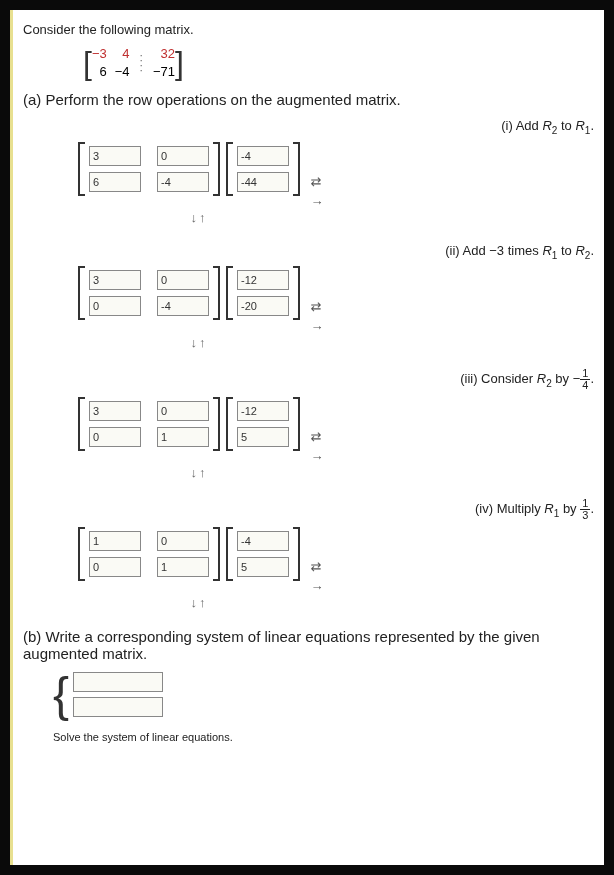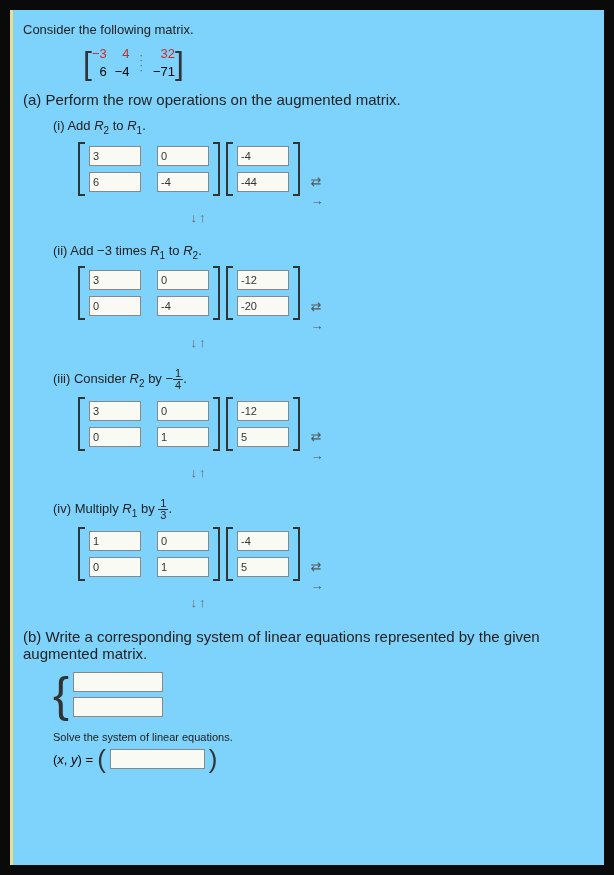--- a/index.html
+++ b/index.html
@@ -9,21 +9,21 @@
     }
     body {
       width: 614px;
       height: 875px;
       background: #0a0a0a;
       padding: 10px;
       font-family: Arial, sans-serif;
       overflow: hidden;
     }
     .page {
-      background: #7dd3fc;
+      background: #ffffff;
       width: 100%;
       height: 100%;
       padding: 12px 10px;
       position: relative;
       border-left: 3px solid #e8e090;
     }
     .intro {
       font-size: 13px;
       color: #222;
       margin-bottom: 8px;
@@ -69,20 +69,21 @@
       margin-bottom: 10px;
     }
     .sub-section {
       margin-left: 30px;
       margin-bottom: 18px;
     }
     .sub-label {
       font-size: 13px;
       color: #222;
       margin-bottom: 6px;
+      text-align: right;
     }
     .sub { vertical-align: sub; font-size: 10px; }
     .frac {
       display: inline-flex;
       flex-direction: column;
       align-items: center;
       vertical-align: middle;
       font-size: 11px;
       line-height: 11px;
     }
@@ -397,20 +398,14 @@
   <div class="brace-system">
     <span class="curly-brace">{</span>
     <div class="eq-fields">
       <input class="eq-cell" style="">
       <input class="eq-cell" style="">
     </div>
   </div>
 
   <div class="solve-text">Solve the system of linear equations.</div>
 
-  <div class="solution-row">
-    <span>(<span class="italic">x</span>, <span class="italic">y</span>) =</span>
-    <span class="paren">(</span>
-    <input class="sol-cell" style="">
-    <span class="paren">)</span>
-  </div>
 
 </div>
 
 </body></html>

